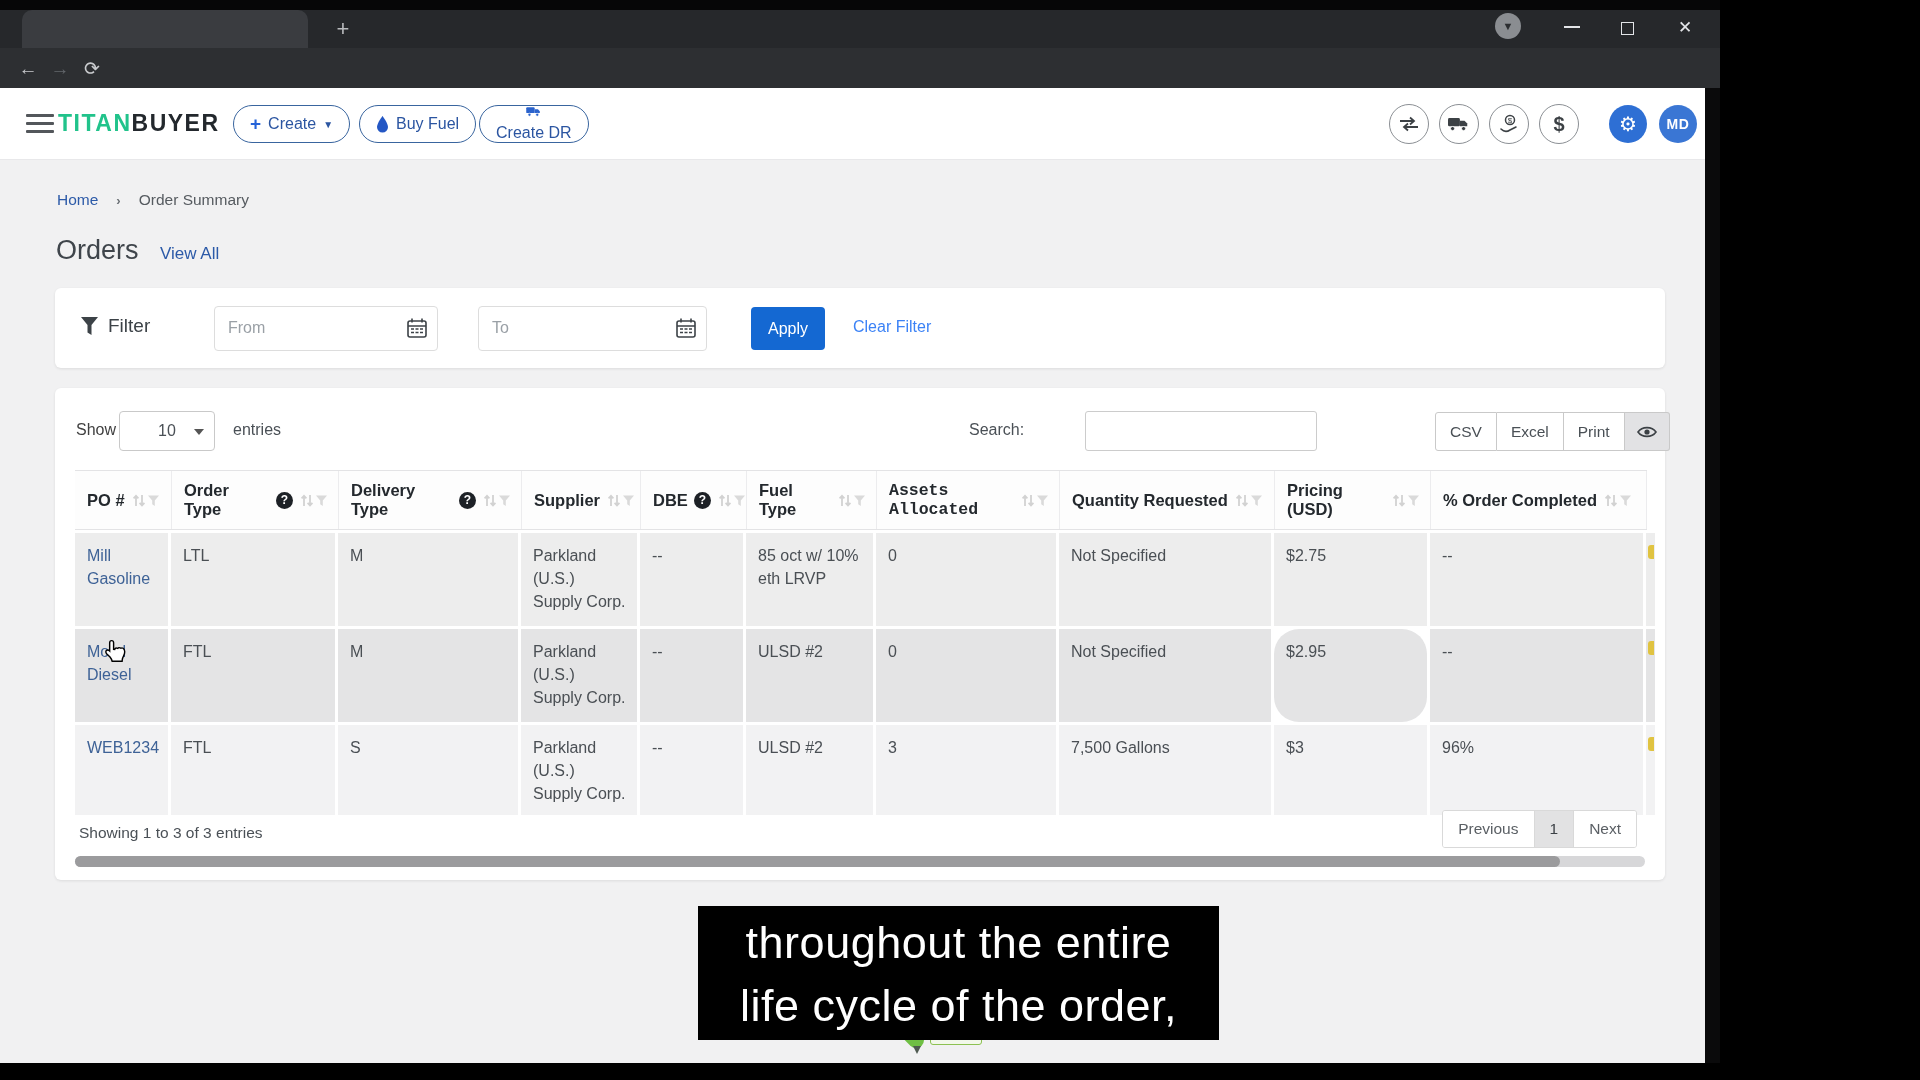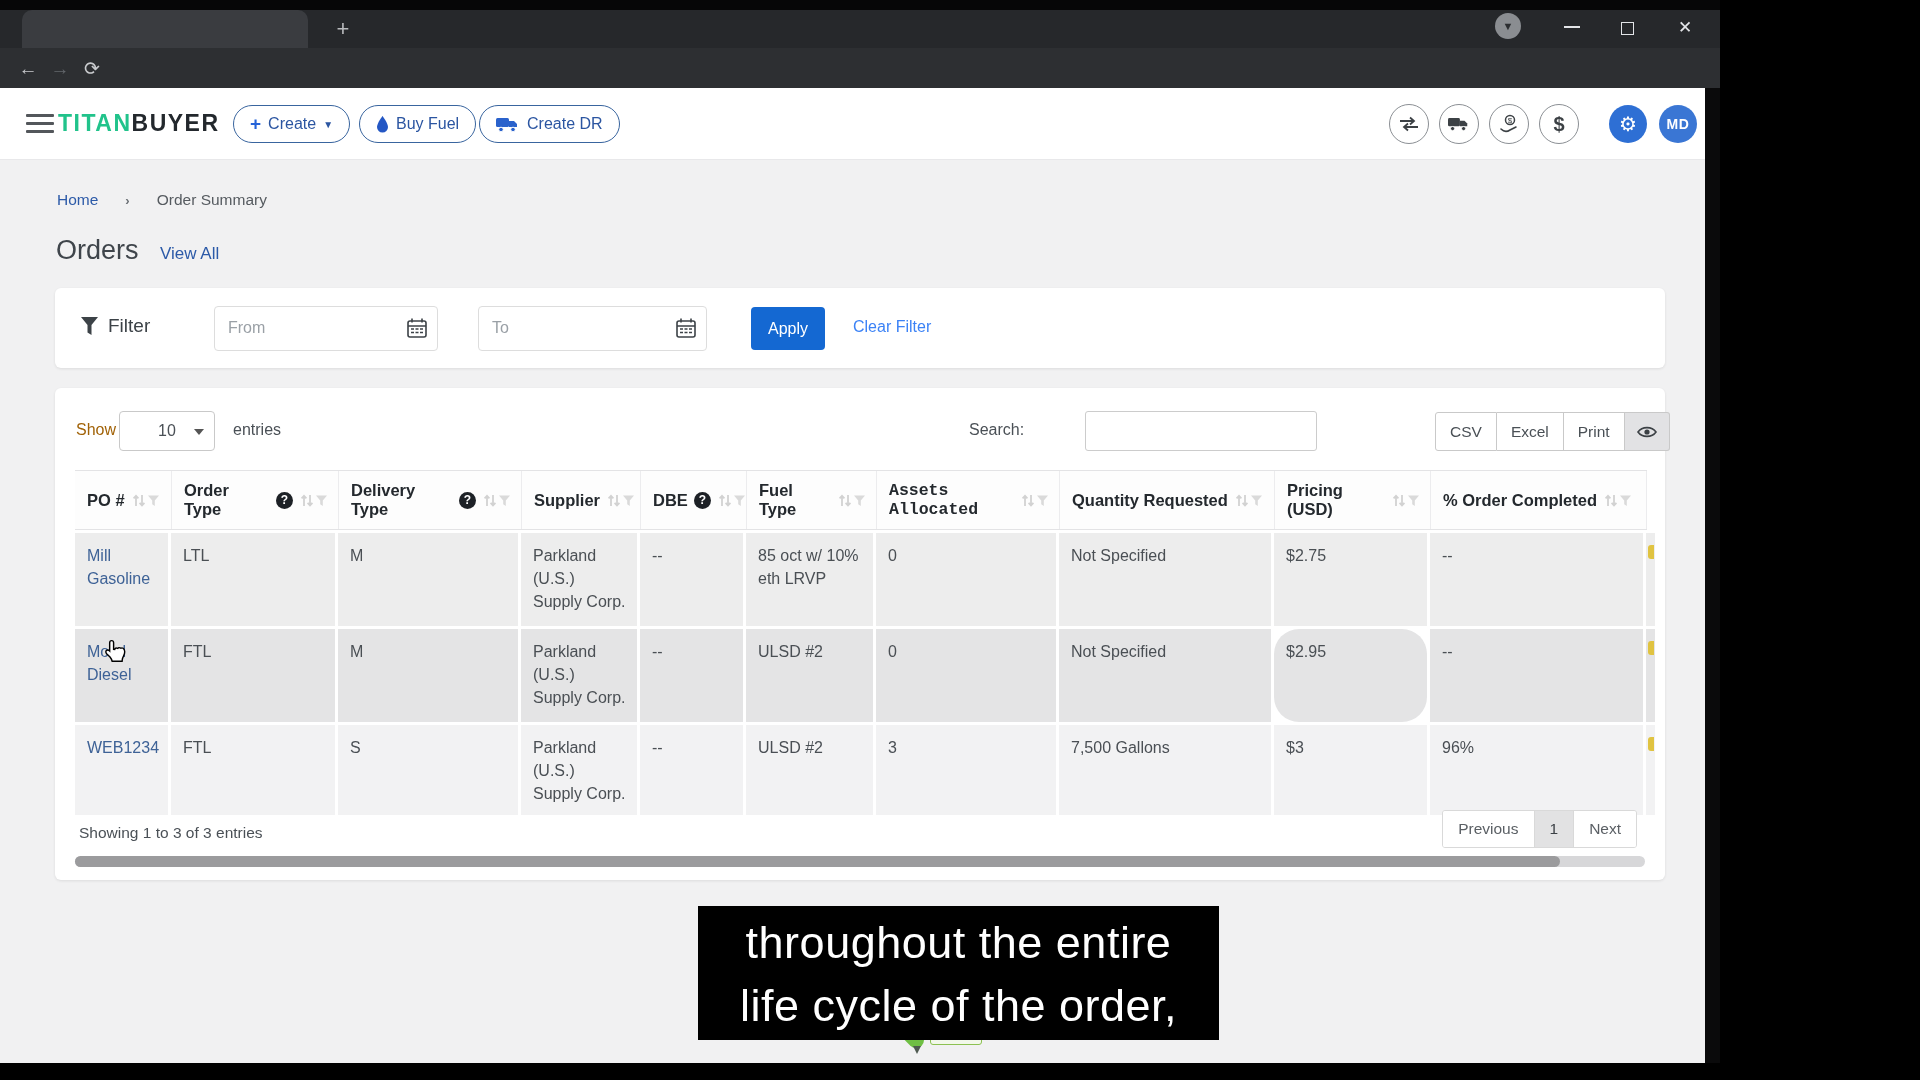--- a/index.html
+++ b/index.html
@@ -40,50 +40,50 @@
   #page { position:absolute; left:0; top:88px; width:1705px; height:975px; background:#f1f1f2; }
   #vscroll { position:absolute; left:1705px; top:88px; width:15px; height:975px; background:#0a0a0b; }
 
   #appheader { position:absolute; left:0; top:0; width:1705px; height:72px; background:#fff; border-bottom:1px solid #e8e8ea; }
   #hamburger { position:absolute; left:26px; top:26px; width:28px; }
   #hamburger div { height:3px; background:#53575b; margin-bottom:5px; border-radius:1px; }
   #brand { position:absolute; left:58px; top:22px; font-size:23px; font-weight:800; letter-spacing:1.5px; }
   #brand .t { color:#21c38b; } #brand .b { color:#23282d; font-weight:700; }
   .pillbtn { position:absolute; top:17px; height:38px; border:1px solid #39659f; border-radius:19px; background:#fff;
              color:#2b55a1; font-size:16px; display:flex; align-items:center; gap:7px; padding:0 16px; }
-  #btn-create { left:233px; } #btn-buyfuel { left:359px; } #btn-createdr { left:479px; }
+  #btn-create { left:233px; } #btn-buyfuel { left:359px; } #btn-createdr { left:479px;flex-direction:column; }
   .pillbtn .plus { color:#2563d8; font-size:19px; font-weight:700; }
   .pillbtn .caret { font-size:10px; color:#2b55a1; }
   .circlebtn { position:absolute; top:16px; width:40px; height:40px; border:1px solid #8b8f94; border-radius:50%;
                display:flex; align-items:center; justify-content:center; color:#3c4145; background:#fff; }
   #cb-swap { left:1389px; } #cb-truck { left:1439px; } #cb-pay { left:1489px; } #cb-dollar { left:1539px; font-size:20px; font-weight:700; }
   .solidcircle { position:absolute; top:17px; width:38px; height:38px; border-radius:50%; color:#fff;
                  display:flex; align-items:center; justify-content:center; }
   #cb-gear { left:1609px; background:#2e6fd4; font-size:20px; }
   #cb-md { left:1659px; background:#3a76d4; font-size:14px; font-weight:700; letter-spacing:.5px; }
 
-  #breadcrumb { position:absolute; left:57px; top:103px; font-size:15.5px; display:flex; gap:27px; align-items:center; }
+  #breadcrumb { position:absolute; left:57px; top:103px; font-size:15.5px; display:flex; gap:18px; align-items:center; }
   #breadcrumb .home { color:#2c5aa8; } #breadcrumb .sep { color:#6a6f74; font-weight:700; font-size:13px; }
   #breadcrumb .cur { color:#565b60; }
   #page-title { position:absolute; left:56px; top:147px; font-size:27px; color:#3f454b; font-weight:500; }
   #view-all { position:absolute; left:160px; top:156px; font-size:17px; color:#2c5aa8; }
 
   .card { position:absolute; left:55px; width:1610px; background:#fff; border-radius:6px; box-shadow:0 1px 3px rgba(0,0,0,.09); }
   #filter-card { top:200px; height:80px; }
   #filter-label { position:absolute; left:26px; top:27px; font-size:19px; color:#3c4247; display:flex; gap:10px; align-items:center; }
   .dateinput { position:absolute; top:18px; width:224px; height:45px; border:1px solid #ddd; border-radius:4px; background:#fff; }
   #from-input { left:159px; } #to-input { left:423px; width:229px; }
   .dateinput .ph { position:absolute; left:13px; top:12px; color:#9aa0a6; font-size:16px; }
   .dateinput svg { position:absolute; right:10px; top:11px; }
   #apply-btn { position:absolute; left:696px; top:19px; width:74px; height:43px; background:#1468d2; color:#fff; font-size:16px;
                border:none; border-radius:4px; }
   #clear-filter { position:absolute; left:798px; top:30px; font-size:16px; color:#3b82f6; }
 
   #table-card { top:300px; height:492px; }
-  #show-label { position:absolute; left:21px; top:33px; font-size:16px; color:#a16207; }
+  #show-label { position:absolute; left:21px; top:33px; font-size:16px; color:#404040; }
   #page-size { position:absolute; left:64px; top:23px; width:96px; height:40px; border:1px solid #c9c9c9; border-radius:4px; background:#fff;
                font-size:16px; color:#4a5056; text-align:center; line-height:38px; }
   #page-size .chev { position:absolute; right:10px; top:17px; width:0; height:0; border-left:5px solid transparent; border-right:5px solid transparent; border-top:6px solid #555; }
   #entries-label { position:absolute; left:178px; top:33px; font-size:16px; color:#4a5056; }
   #search-label { position:absolute; left:914px; top:33px; font-size:16px; color:#4a5056; }
   #search-input { position:absolute; left:1030px; top:23px; width:232px; height:40px; border:1px solid #ccc; border-radius:3px; background:#fff; }
   #export-group { position:absolute; left:1380px; top:24px; display:flex; }
   .expbtn { height:39px; border:1px solid #c9c9c9; border-left-width:0; background:#fff; color:#4a5056; font-size:15.5px;
             padding:0 14px; line-height:37px; }
   .expbtn:first-child { border-left-width:1px; border-radius:3px 0 0 3px; }

